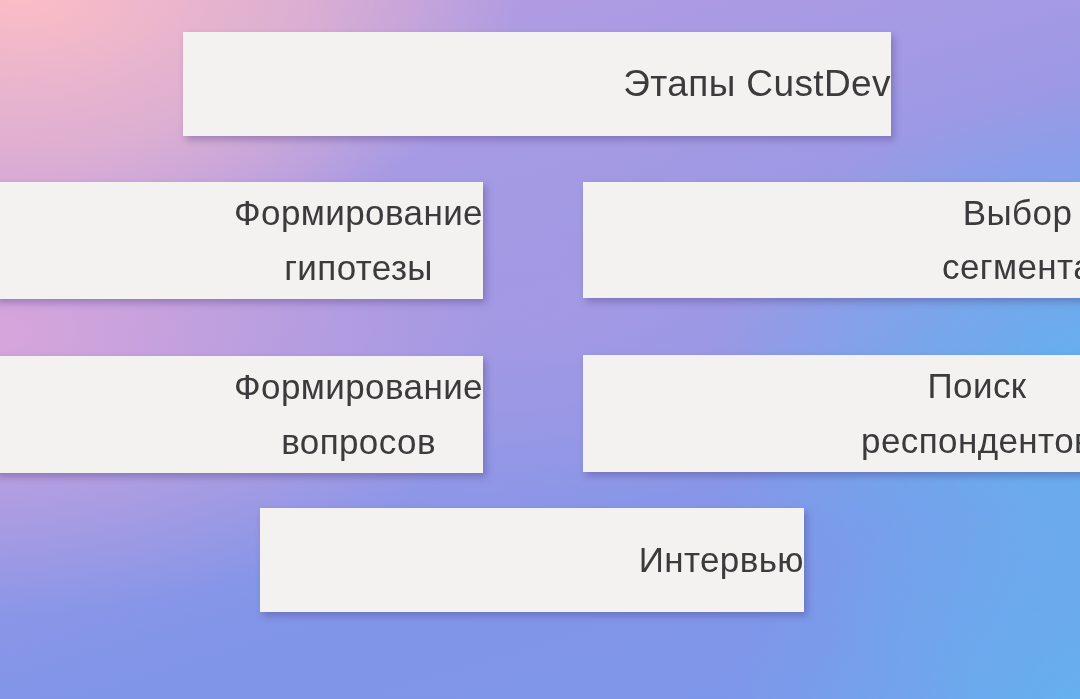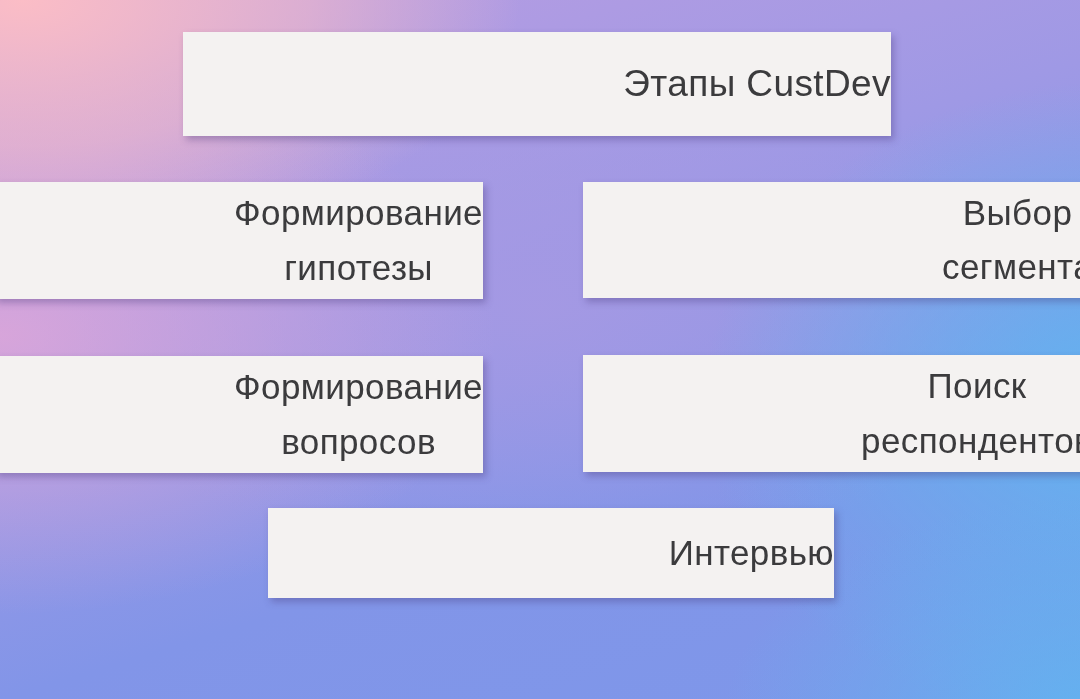--- a/index.html
+++ b/index.html
@@ -34,21 +34,21 @@
     letter-spacing: 0.4px;
   }
   .label {
     white-space: pre-line;
   }
   .n-title       { left: 183px; top: 32px;  width: 708px; height: 104px; font-size: 37px; }
   .n-hypothesis  { left: -6px;  top: 182px; width: 489px; height: 117px; }
   .n-segment     { left: 583px; top: 182px; width: 510px; height: 116px; }
   .n-questions   { left: -6px;  top: 356px; width: 489px; height: 117px; }
   .n-respondents { left: 583px; top: 355px; width: 510px; height: 117px; }
-  .n-interview   { left: 268px; top: 508px; width: 544px; height: 90px; padding-left: 22px; }
+  .n-interview   { left: 260px; top: 508px; width: 544px; height: 104px; }
 </style>
 </head>
 <body>
 
 <div class="canvas">
 
   <div class="node n-title">
     <span class="label">Этапы CustDev</span>
   </div>
 

